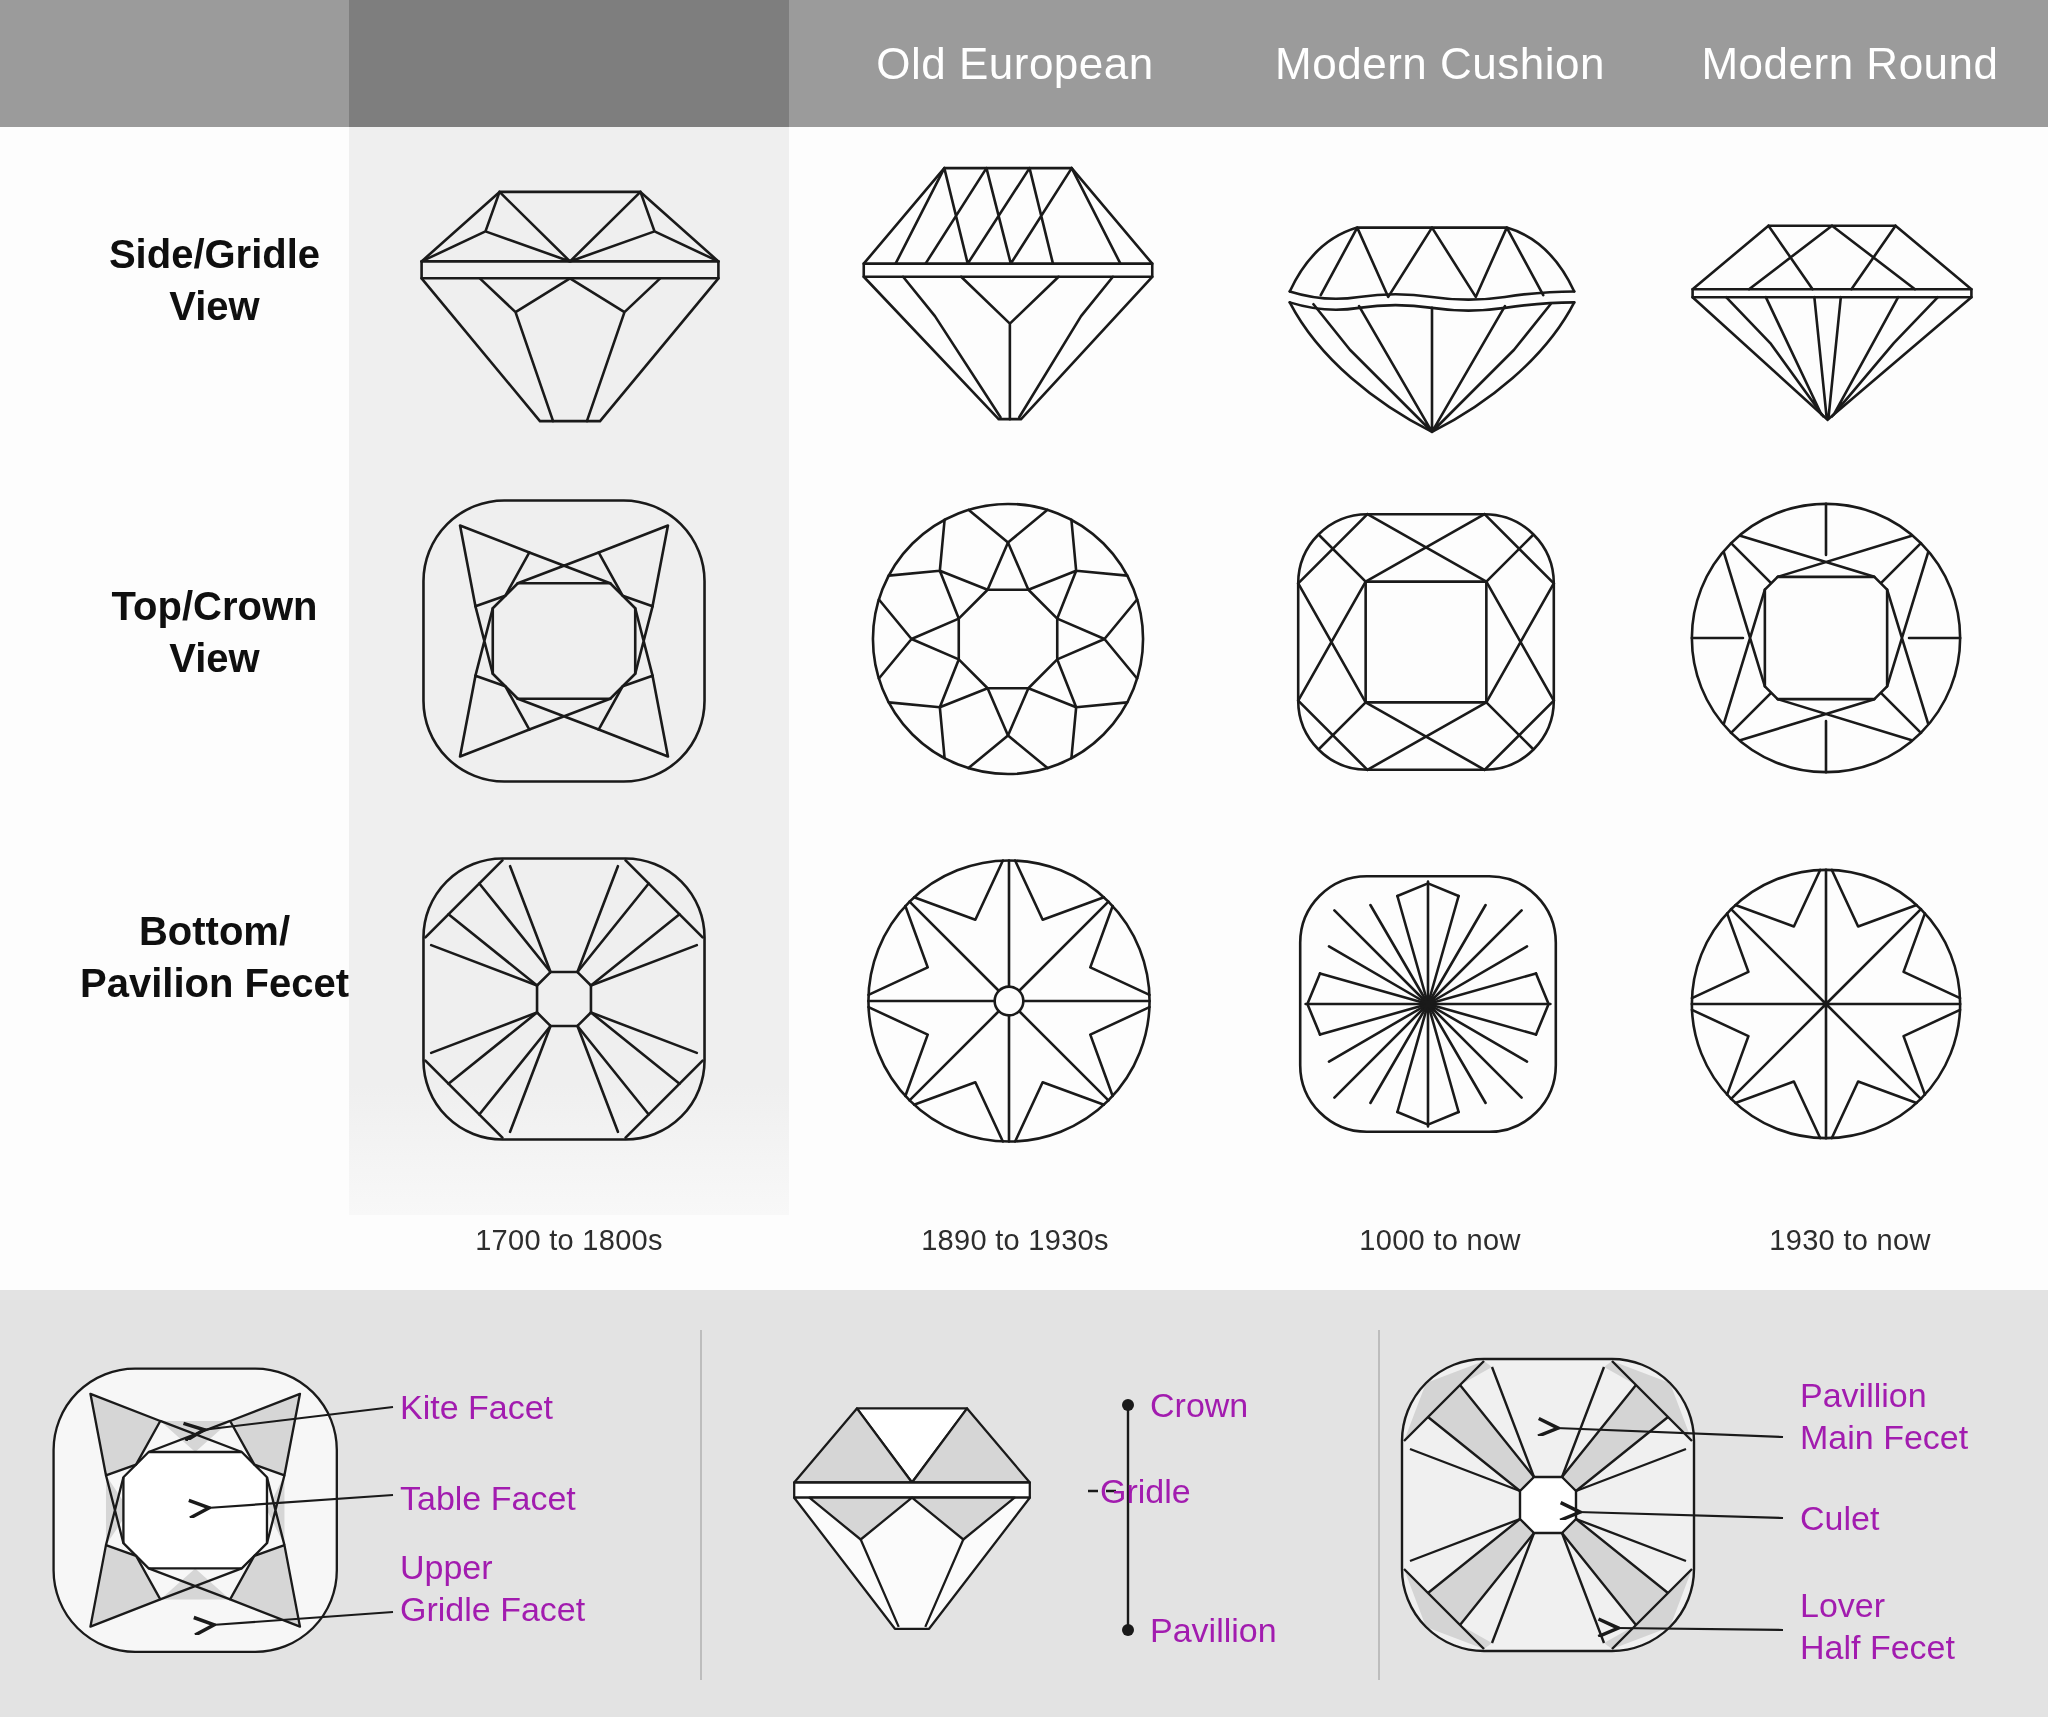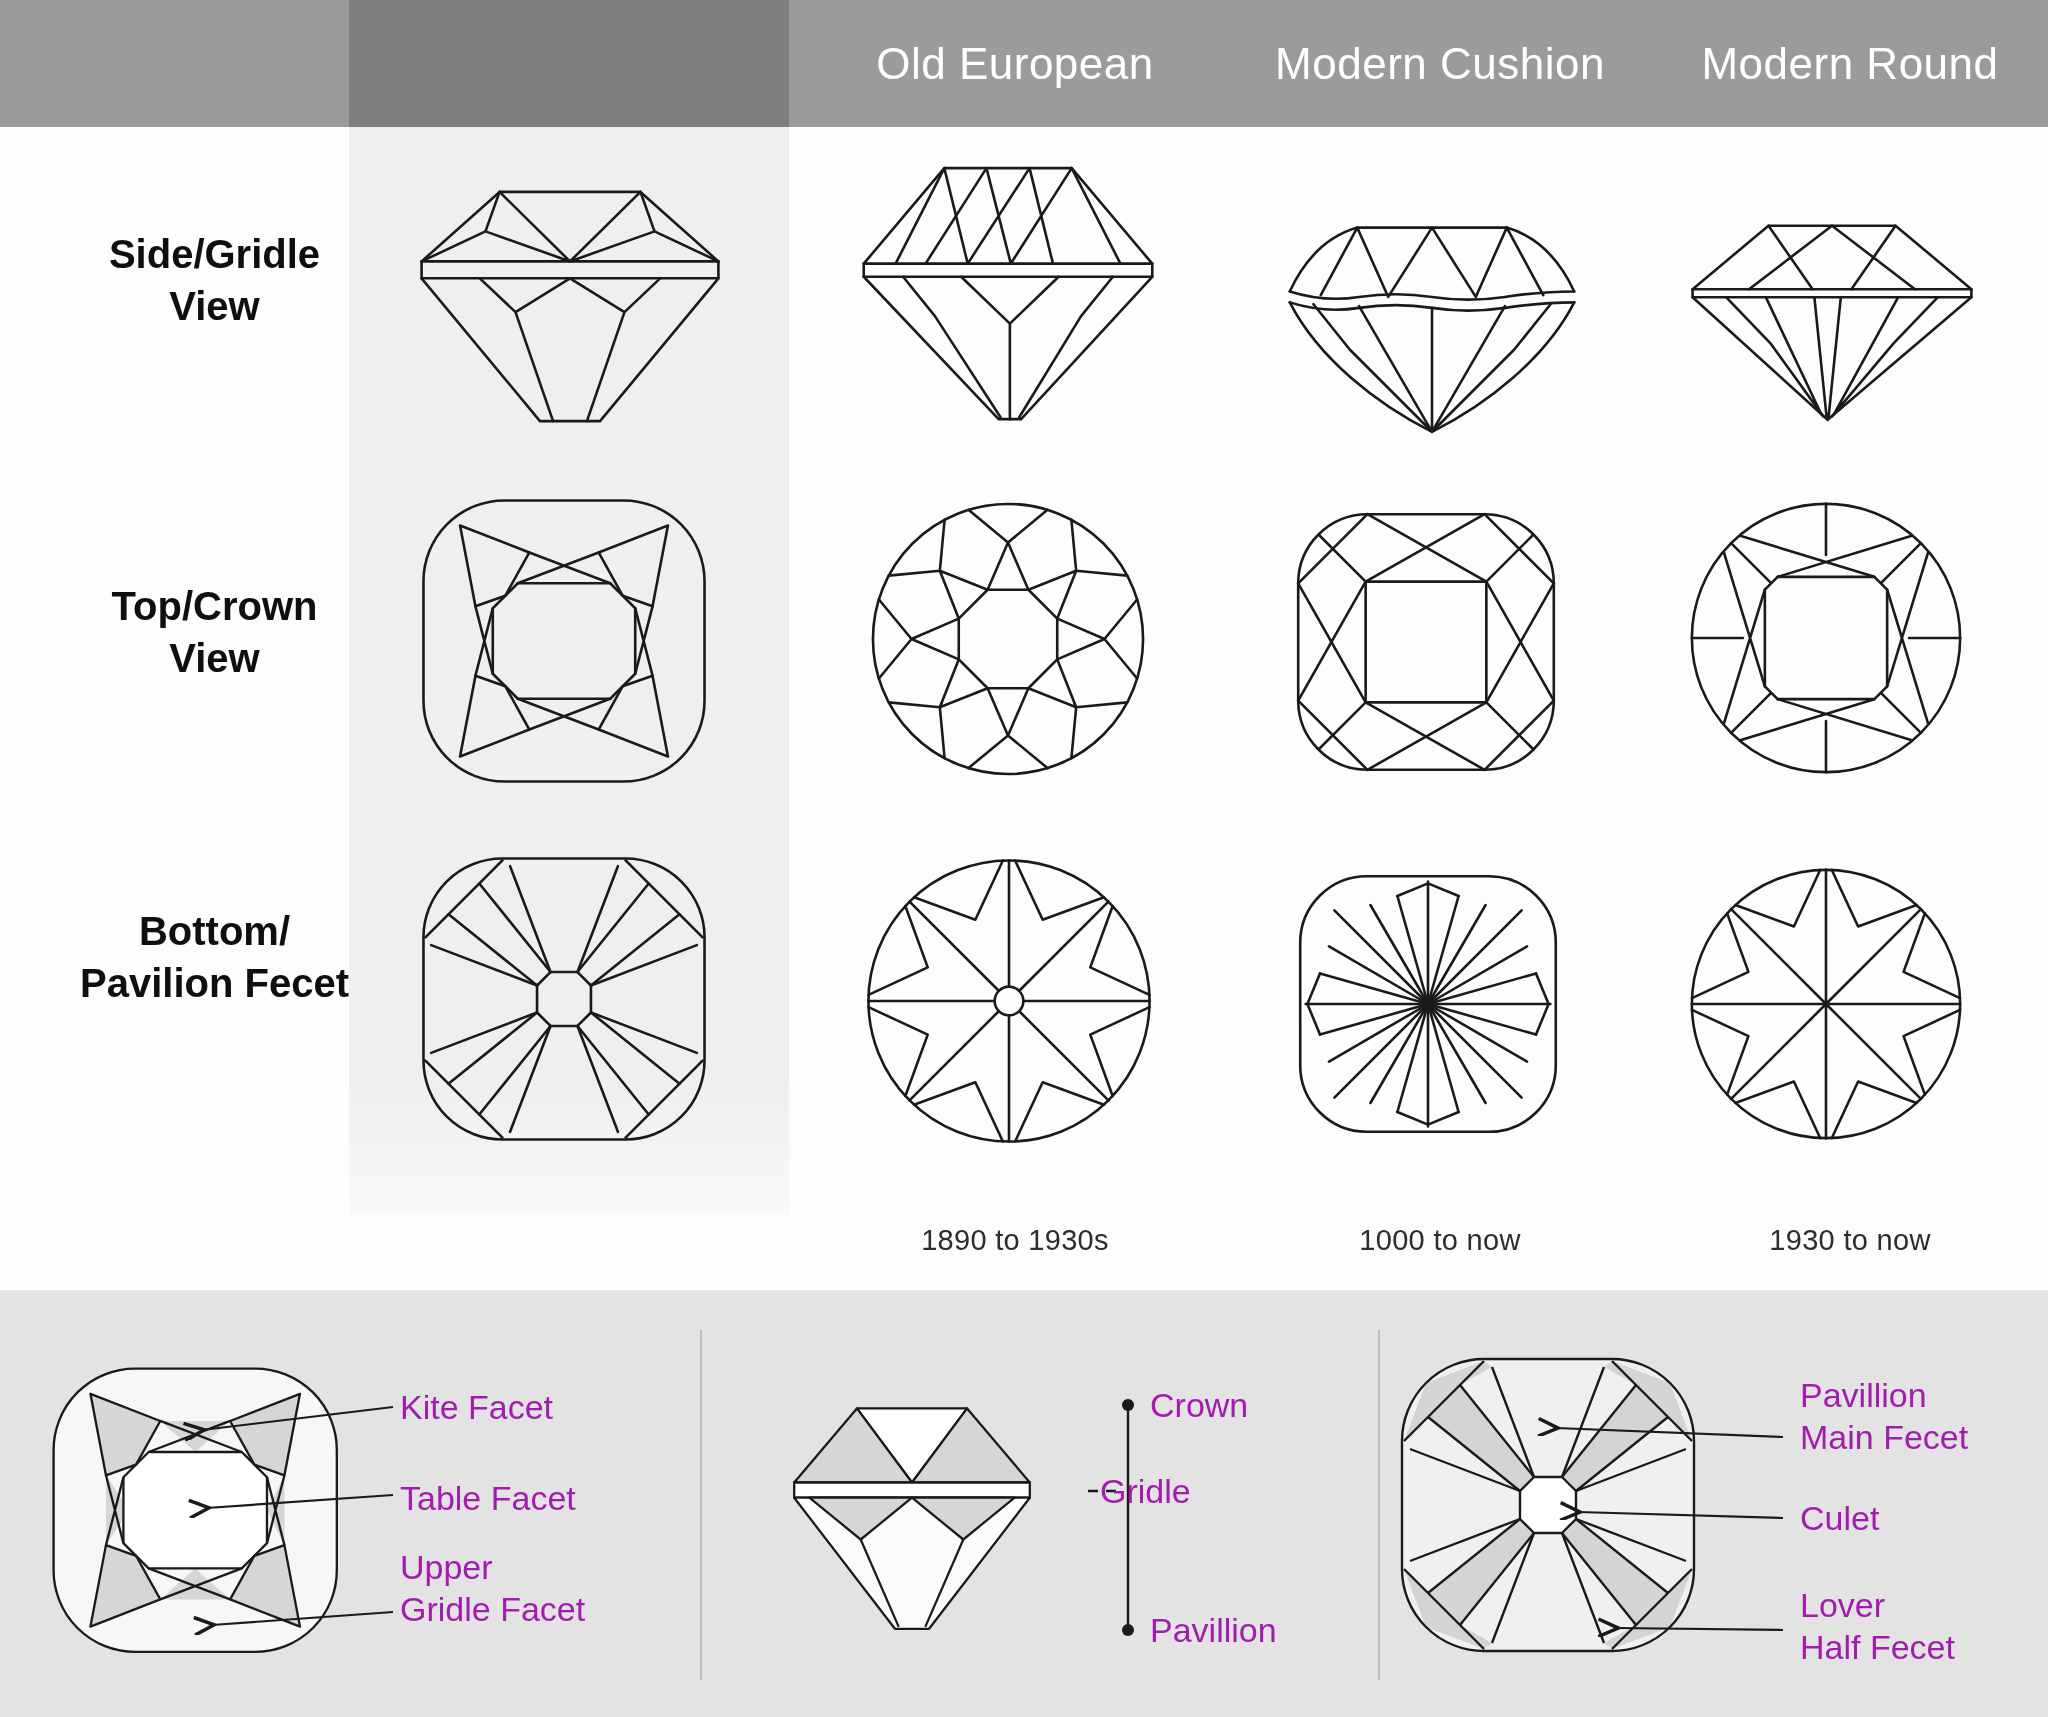--- a/index.html
+++ b/index.html
@@ -201,20 +201,21 @@
       <circle cx="160" cy="160" r="147"></circle>
       <path d="M160,160 L160,13 M160,160 L160,307 M160,160 L13,160 M160,160 L307,160
                M160,160 L264,56 M160,160 L56,56 M160,160 L56,264 M160,160 L264,264"></path>
       <path d="M306.9,153.6 L245,124.8 L268.4,60.7 M259.3,51.6 L195.2,75 L166.4,13.1
                M153.6,13.1 L124.8,75 L60.7,51.6 M51.6,60.7 L75,124.8 L13.1,153.6
                M13.1,166.4 L75,195.2 L51.6,259.3 M60.7,268.4 L124.8,245 L153.6,306.9
                M166.4,306.9 L195.2,245 L259.3,268.4 M268.4,259.3 L245,195.2 L306.9,166.4"></path>
     </g>
   </svg>
 
+  <div class="date d1">1700 to 1800s</div>
   <div class="date d2">1890 to 1930s</div>
   <div class="date d3">1000 to now</div>
   <div class="date d4">1930 to now</div>
 
   <div class="legend">
     <div class="divider dv1"></div>
     <div class="divider dv2"></div>
 
     <svg class="legend-svg" style="left:0" width="700" height="427" viewBox="0 0 700 427">
       <defs>

